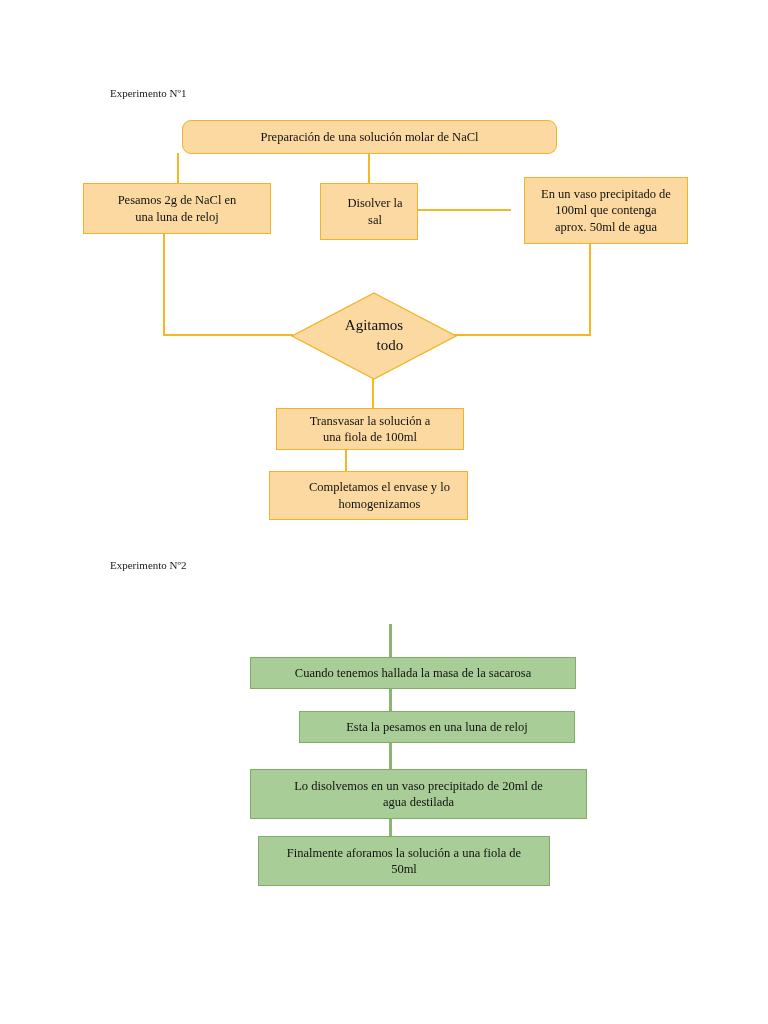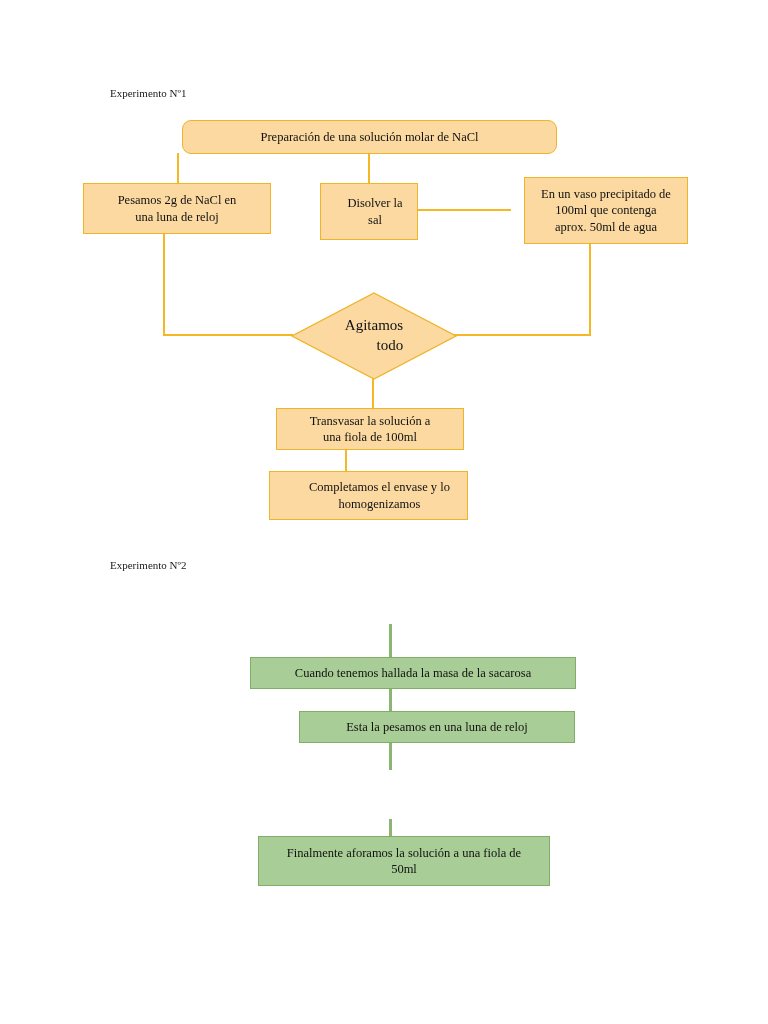--- a/index.html
+++ b/index.html
@@ -152,19 +152,23 @@
 
 
   <div class="node node-green" style="left:250px; top:657px; width:326px; height:32px;">
     <span class="node-text">Cuando tenemos hallada la masa de la sacarosa</span>
   </div>
 
   <div class="node node-green" style="left:299px; top:711px; width:276px; height:32px;">
     <span class="node-text">Esta la pesamos en una luna de reloj</span>
   </div>
 
+  <div class="node node-green" style="left:250px; top:769px; width:337px; height:50px;">
+    <span class="node-text">Lo disolvemos en un vaso precipitado de 20ml de
+agua destilada</span>
+  </div>
 
   <div class="node node-green" style="left:258px; top:836px; width:292px; height:50px;">
     <span class="node-text">Finalmente aforamos la solución a una fiola de
 50ml</span>
   </div>
 
 </div>
 
 </body></html>

